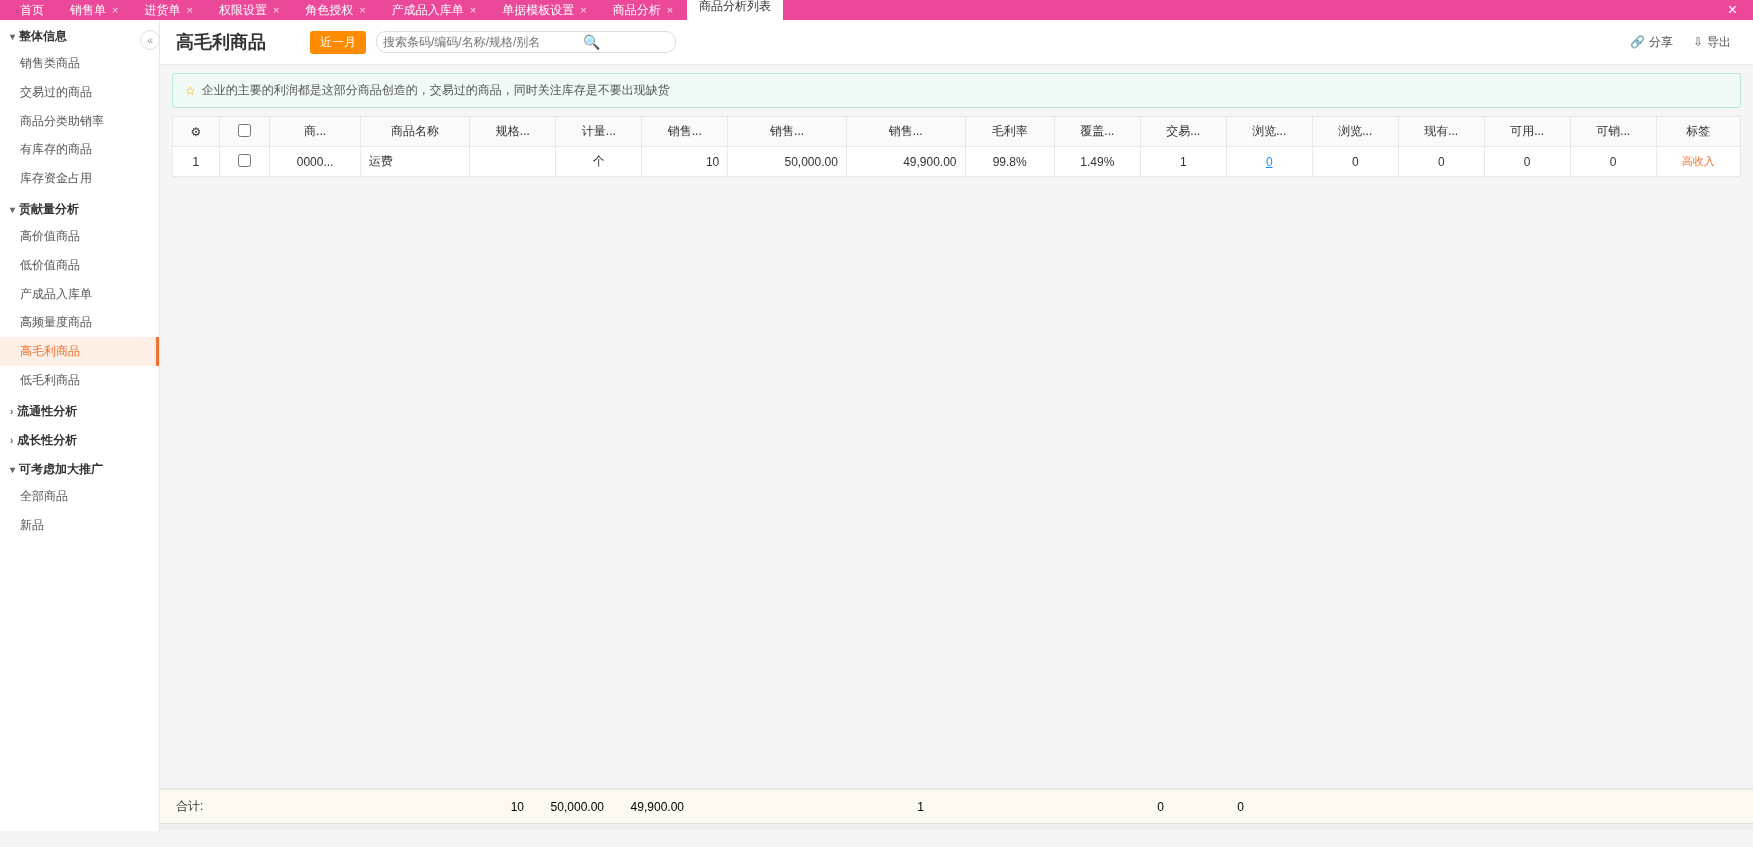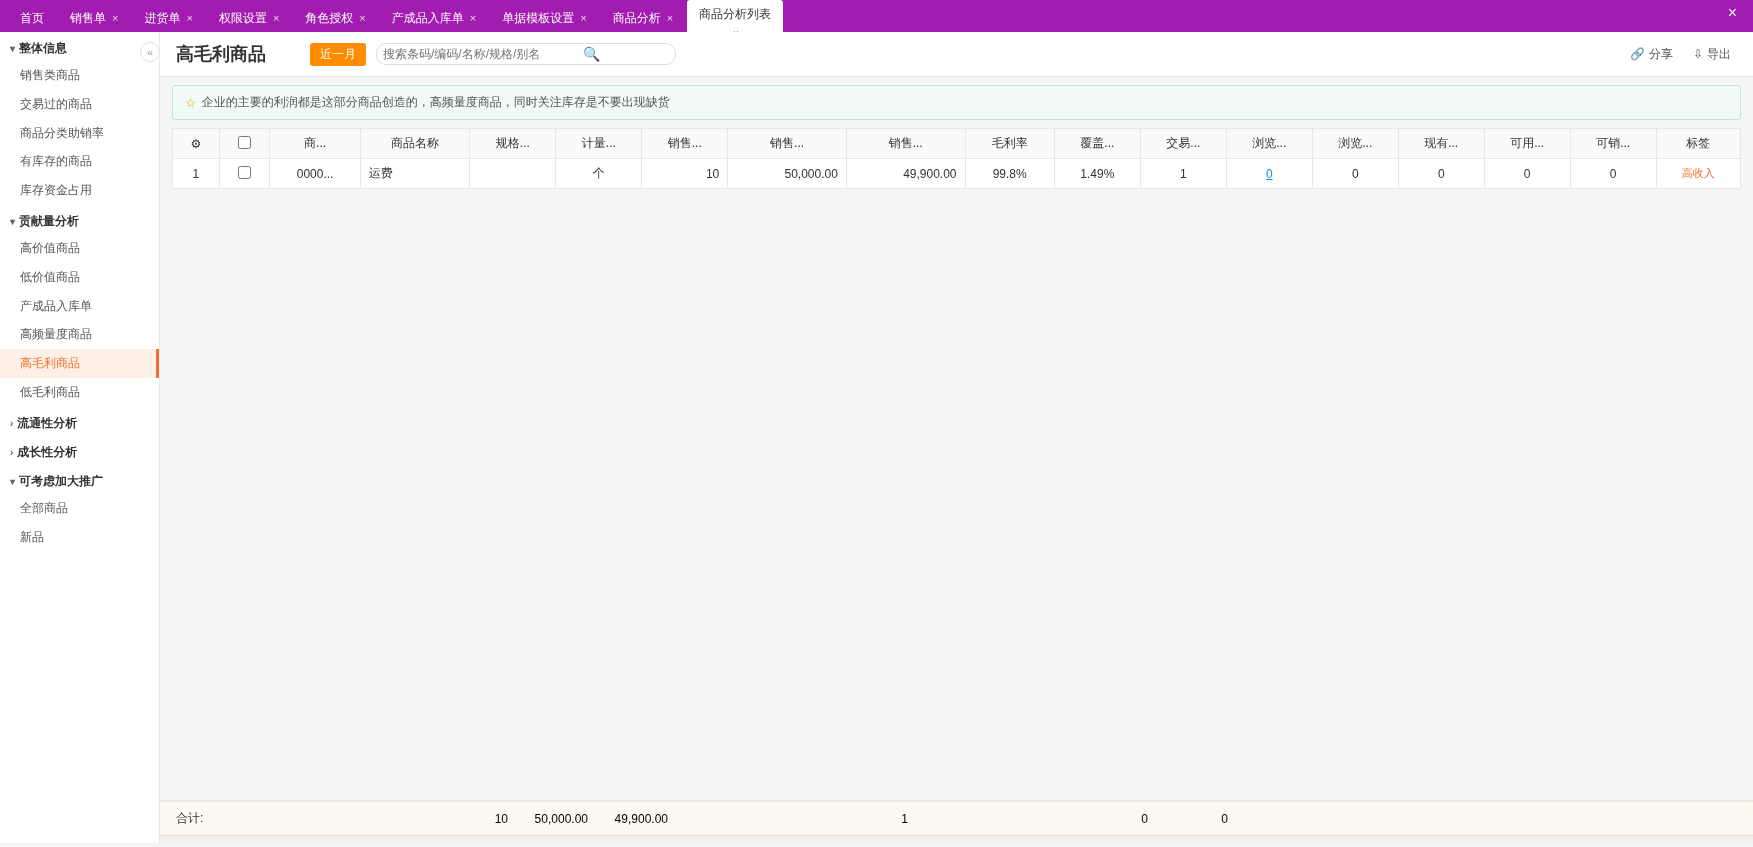--- a/index.html
+++ b/index.html
@@ -1,22 +1,23 @@
 <!DOCTYPE html>
 <html><head>
   <meta charset="utf-8">
   <style>
     * { box-sizing: border-box; margin: 0; padding: 0; font-family: 'Microsoft YaHei', Arial, sans-serif; font-size: 12px; }
     body { background: #f5f5f5; overflow: hidden; width: 1753px; height: 847px; }
 
     
     .top-nav {
-      background: #a21caf;
-      display: flex;
-      height: 32px;
+      background: #ec4899;
+      display: flex;
+      align-items: center;
+      height: 20px;
       padding: 0 8px;
       gap: 2px;
     }
     .nav-item {
       color: #fff;
       padding: 6px 12px;
       cursor: pointer;
       white-space: nowrap;
       border-radius: 3px 3px 0 0;
       display: flex;
@@ -226,21 +227,21 @@
     td.num { text-align: right; }
     td.link { color: #1890ff; text-decoration: underline; cursor: pointer; }
 
     
     .footer-total {
       background: #fef9f0;
       border-top: 2px solid #e8e8e8;
       padding: 8px 16px;
       display: flex;
       align-items: center;
-      gap: 0;
+      gap: 16px;
       font-size: 12px;
     }
     .footer-total .label {
       width: 260px;
       font-weight: 500;
       color: #333;
     }
     .footer-total .values {
       display: flex;
       gap: 0;
@@ -387,21 +388,21 @@
         </div>
         <div class="action-btn">
           <span>⇩</span>
           <span>导出</span>
         </div>
       </div>
     </div>
 
     <div class="info-banner">
       <span class="hint-icon">☆</span>
-      <span>企业的主要的利润都是这部分商品创造的，高频量度商品，同时关注库存是不要出现缺货</span>
+      <span>企业的主要的利润都是这部分商品创造的，交易过的商品，同时关注库存是不要出现缺货</span>
     </div>
 
     <div class="table-wrapper">
       <table>
         <thead>
           <tr>
             <th><span>⚙</span></th>
             <th><input type="checkbox" style=""></th>
             <th><span class="col-sort">
                   <span>商...</span>

